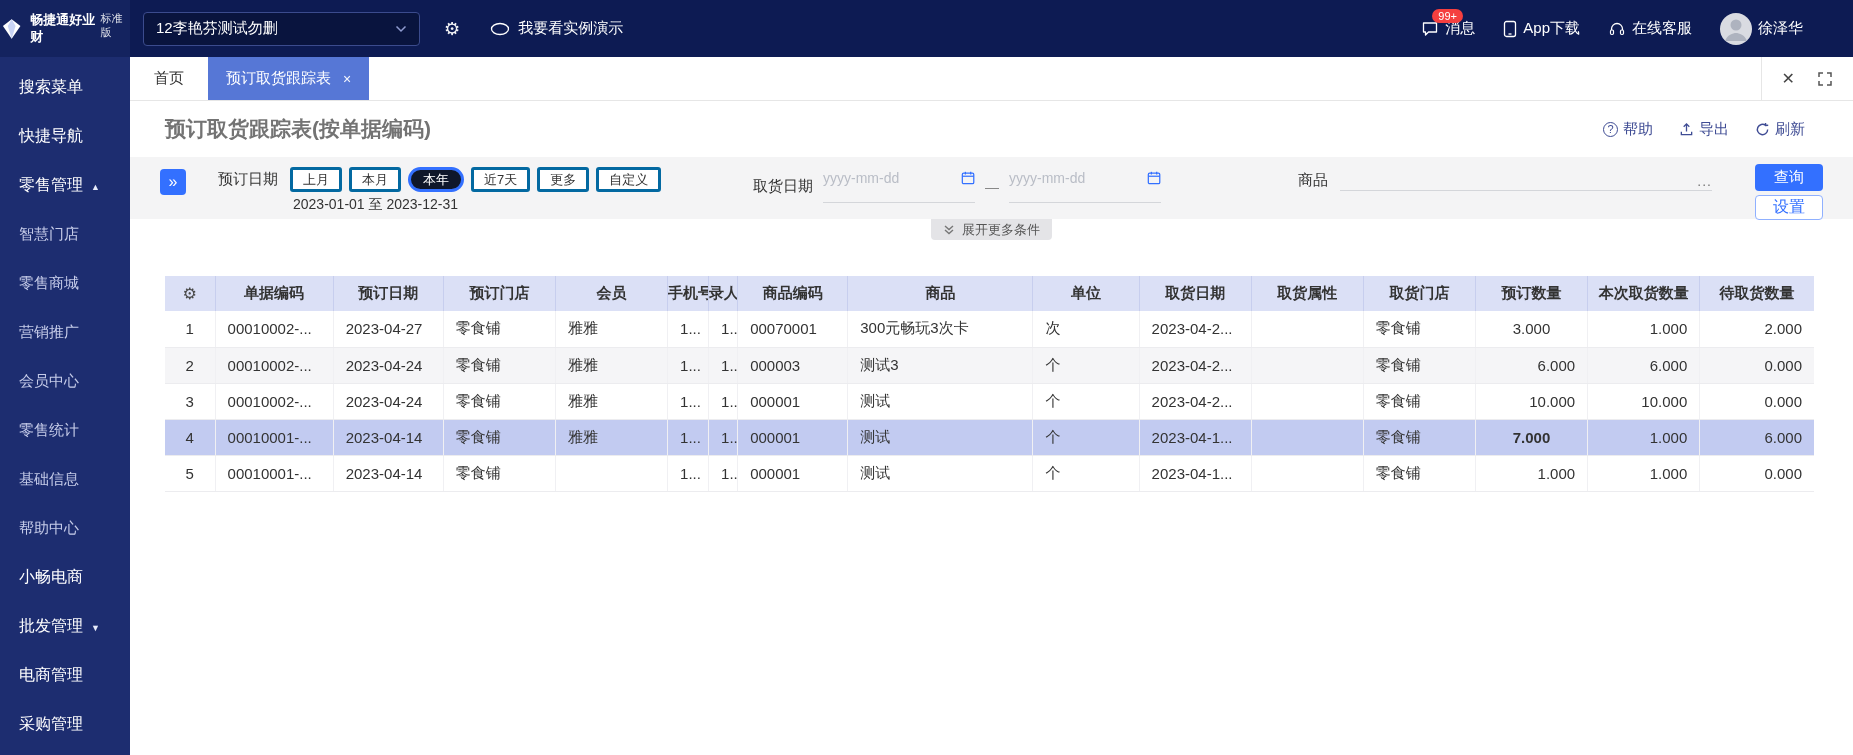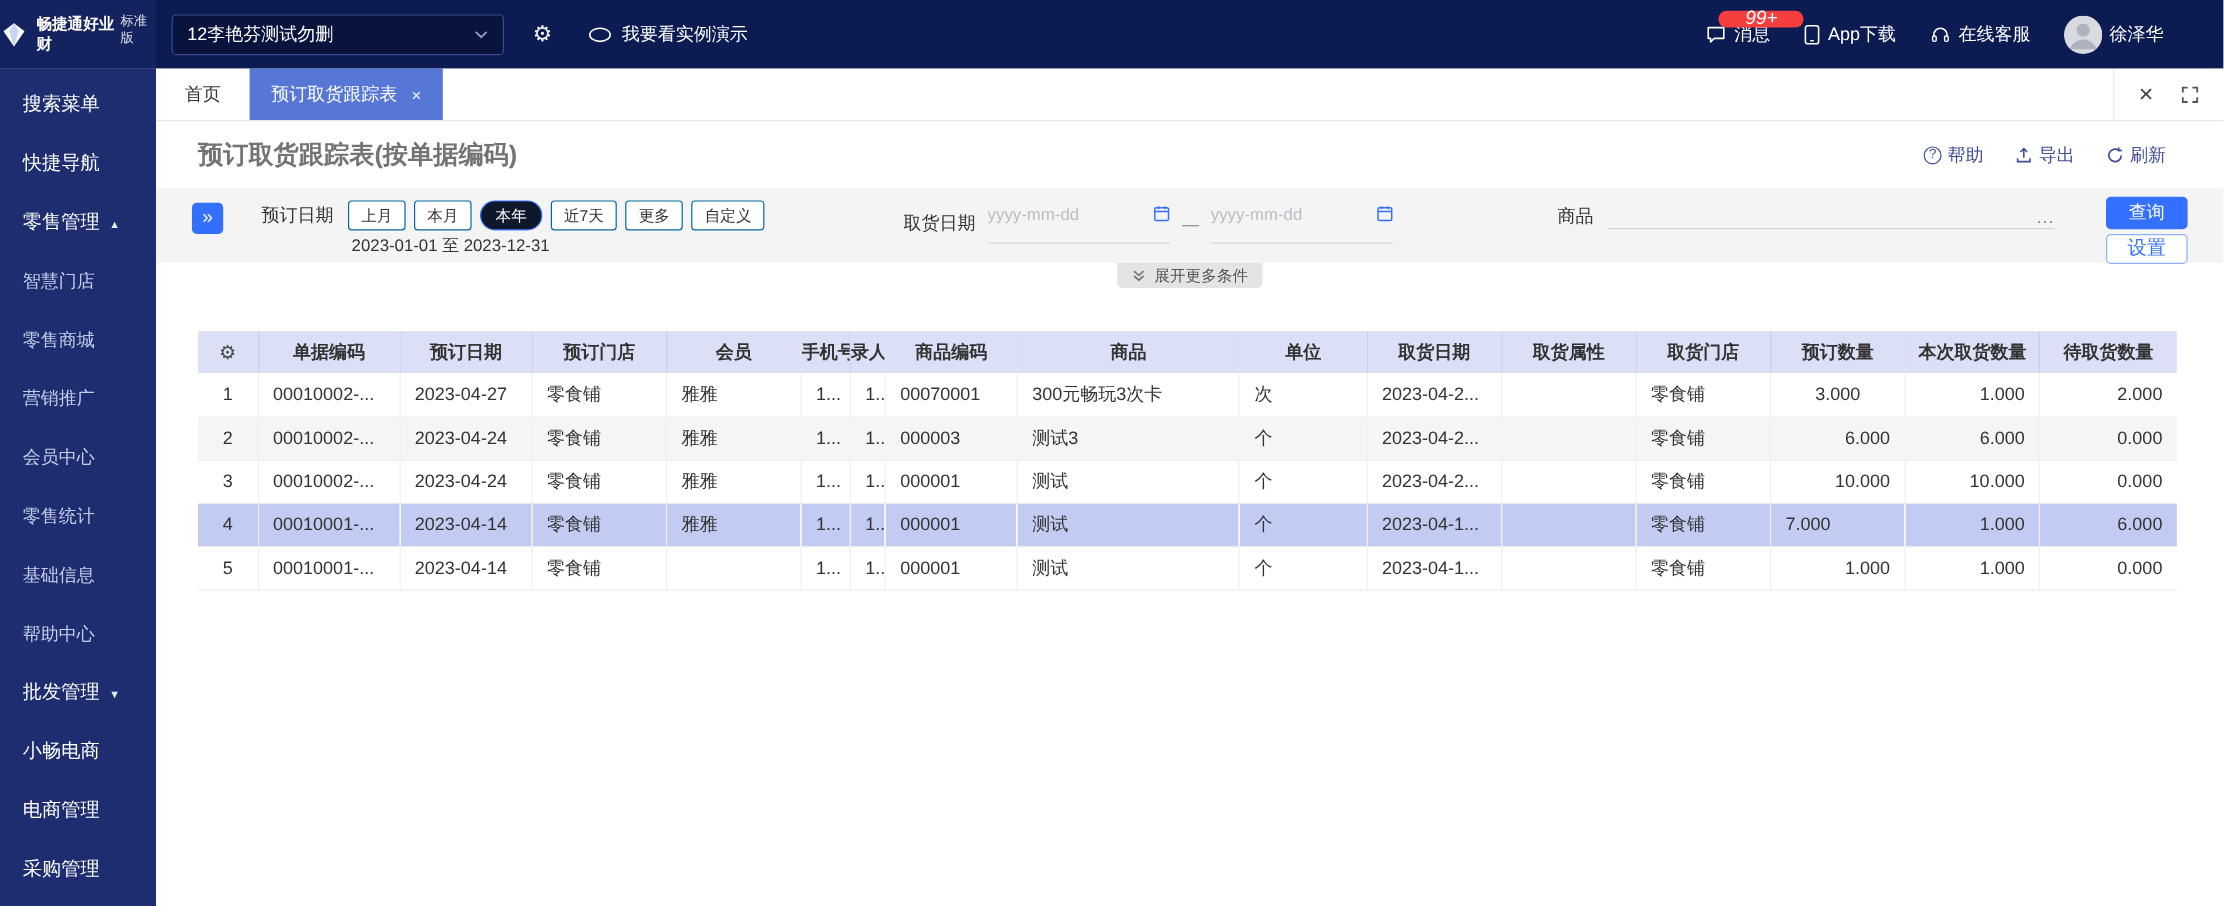--- a/index.html
+++ b/index.html
@@ -17,21 +17,21 @@
   .logo-sub { font-size: 11px; opacity: .85; }
   .org-select { margin-left: 13px; width: 277px; height: 34px; background: rgba(0,0,0,.25);
                 border: 1px solid #3b4b8d; border-radius: 4px; display: flex; align-items: center;
                 justify-content: space-between; padding: 0 12px; font-size: 15px; cursor: pointer; }
   .top-gear { margin-left: 24px; font-size: 18px; cursor: pointer; opacity: .95; }
   .demo { margin-left: 30px; display: flex; align-items: center; gap: 8px; font-size: 15px; cursor: pointer; }
   .top-right { margin-left: auto; display: flex; align-items: center; gap: 28px; padding-right: 50px; }
   .top-item { display: flex; align-items: center; gap: 6px; font-size: 15px; cursor: pointer; }
   .icon-rel { position: relative; display: inline-flex; }
   .badge { position: absolute; top: -11px; left: 11px; background: #f53f3f; color: #fff;
-           font-size: 16px; line-height: 14px; padding: 0 22px; border-radius: 8px; white-space: nowrap; font-style: italic; }
+           font-size: 11px; line-height: 14px; padding: 0 6px; border-radius: 8px; white-space: nowrap; }
   .avatar { width: 32px; height: 32px; border-radius: 50%; overflow: hidden; display: inline-flex; flex: none; }
 
   
   .sidebar { position: absolute; top: 57px; left: 0; width: 130px; height: 698px;
              background: #1d2d70; padding-top: 6px; }
   .sb-item { height: 49px; display: flex; align-items: center; gap: 8px; padding: 0 10px 0 19px;
              color: #fff; font-size: 16px; cursor: pointer; white-space: nowrap; }
   .sb-item.sub { color: #c6cce9; font-size: 15px; }
   .sb-caret { font-size: 9px; color: #e8ecfb; transform: translateY(1px); }
 
@@ -56,21 +56,21 @@
                  font-size: 11px; display: inline-flex; align-items: center; justify-content: center; }
 
   
   .filter-box { position: relative; height: 62px; background: #f4f4f5; }
   .collapse-btn { position: absolute; left: 30px; top: 12px; width: 26px; height: 26px;
                   background: #3370ff; color: #fff; border-radius: 4px; display: flex;
                   align-items: center; justify-content: center; font-size: 16px; cursor: pointer; }
   .fg-reserve { position: absolute; left: 88px; top: 10px; display: flex; align-items: center; gap: 12px; }
   .f-label { font-size: 15px; color: #333; white-space: nowrap; }
   .pills { display: flex; align-items: center; gap: 7px; }
-  .pill { height: 25px; padding: 0 10px; border: 1px solid #0369a1; background: #fff; border-radius: 3px;
+  .pill { height: 25px; padding: 0 10px; border: 3px solid #0369a1; background: #fff; border-radius: 3px;
           font-size: 13px; color: #333; cursor: pointer; font-family: inherit; }
   .pill.active { background: #0f172a; border-color: #3370ff; color: #fff; border-radius: 13px; padding: 0 12px; }
   .range-text { position: absolute; left: 163px; top: 39px; font-size: 14px; color: #333; }
   .fg-pickup { position: absolute; left: 623px; top: 13px; display: flex; align-items: center; gap: 10px; }
   .date-field { display: flex; align-items: center; gap: 4px; border-bottom: 1px solid #d4d6da;
                 padding-bottom: 16px; width: 152px; }
   .date-field input { border: none; outline: none; background: transparent; width: 100%;
                       font-size: 14px; color: #555; font-family: inherit; }
   .date-field input::placeholder { color: #b9bdc6; }
   .sep { color: #888; font-size: 14px; }
@@ -201,26 +201,26 @@
         </div>
         <div class="sb-item sub">
           <span>零售统计</span>
         </div>
         <div class="sb-item sub">
           <span>基础信息</span>
         </div>
         <div class="sb-item sub">
           <span>帮助中心</span>
         </div>
+        <div class="sb-item top">
+          <span>小畅电商</span>
+        </div>
         <div class="sb-item section">
           <span>批发管理</span>
           <span class="sb-caret">▼</span>
-        </div>
-        <div class="sb-item top">
-          <span>小畅电商</span>
         </div>
         <div class="sb-item top">
           <span>电商管理</span>
         </div>
         <div class="sb-item top">
           <span>采购管理</span>
         </div>
       </div>
   </nav>
 
@@ -426,21 +426,21 @@
               <td style="text-align: left;">零食铺</td>
               <td style="text-align: left;">雅雅</td>
               <td style="text-align: left;">1...</td>
               <td style="text-align: left;">1...</td>
               <td style="text-align: left;">000001</td>
               <td style="text-align: left;">测试</td>
               <td style="text-align: left;">个</td>
               <td style="text-align: left;">2023-04-1...</td>
               <td style="text-align: left;"></td>
               <td style="text-align: left;">零食铺</td>
-              <td style="text-align: left;">7.000</td>
+              <td style="text-align: center; font-weight: bold;">7.000</td>
               <td style="text-align: right;">1.000</td>
               <td style="text-align: right;">6.000</td>
             </tr>
             <tr>
               <td style="text-align: center;">5</td>
               <td style="text-align: left;">00010001-...</td>
               <td style="text-align: left;">2023-04-14</td>
               <td style="text-align: left;">零食铺</td>
               <td style="text-align: left;"></td>
               <td style="text-align: left;">1...</td>

